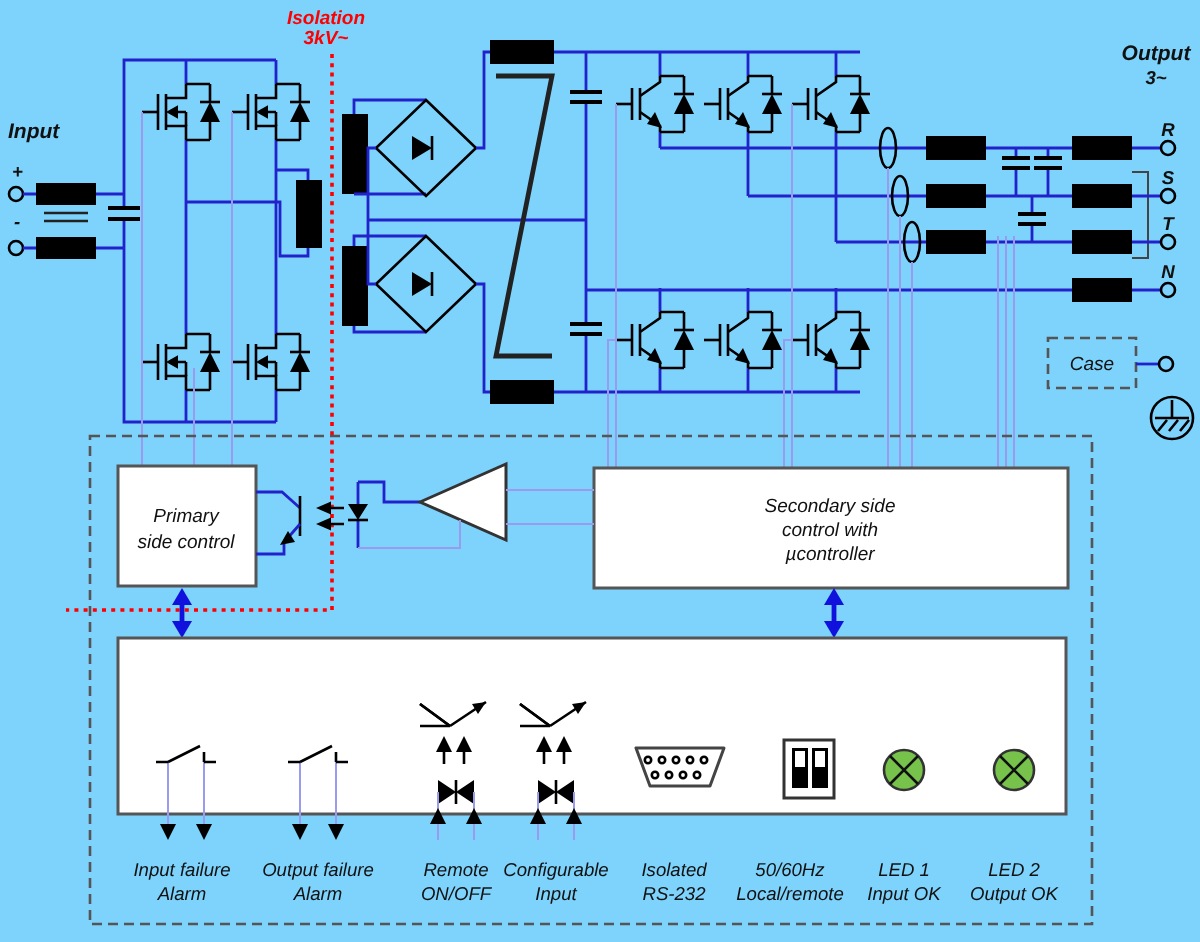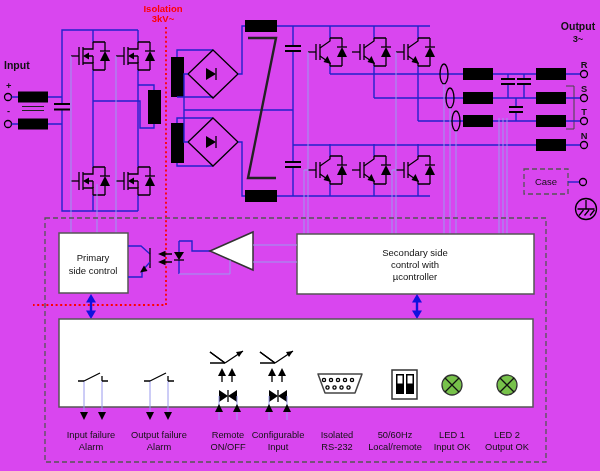--- a/index.html
+++ b/index.html
@@ -1,16 +1,16 @@
 <!DOCTYPE html>
 <html style="--wire: #2222cc; --sense: #9a9aee; --isolation: #ff0000; --outline: #555555; --led_green: #77c24a; --arrow: #1111dd;"><head>
 <meta charset="utf-8">
 <style>
   html,body{margin:0;padding:0;background:#fff;}
-  .stage{width:600px;height:471px;background:#d946ef;position:relative;overflow:hidden;}
+  .stage{width:600px;height:471px;background:#7dd3fc;position:relative;overflow:hidden;font-style:italic;}
   svg{display:block;}
   svg text{font-family:"Liberation Sans",sans-serif;fill:#111;}
   .t9{font-size:9.3px;}
   .t95{font-size:9.5px;}
   .t10{font-size:10.5px;font-weight:600;}
   .tb{font-weight:600;}
   .red{fill:var(--isolation,#f00);font-weight:600;font-size:9.5px;}
   .w{stroke:var(--wire,#2222cc);stroke-width:1.4;fill:none;}
   .s{stroke:var(--sense,#9a9aee);stroke-width:1;fill:none;}
   .blk{stroke:#000;stroke-width:1.3;fill:none;}

